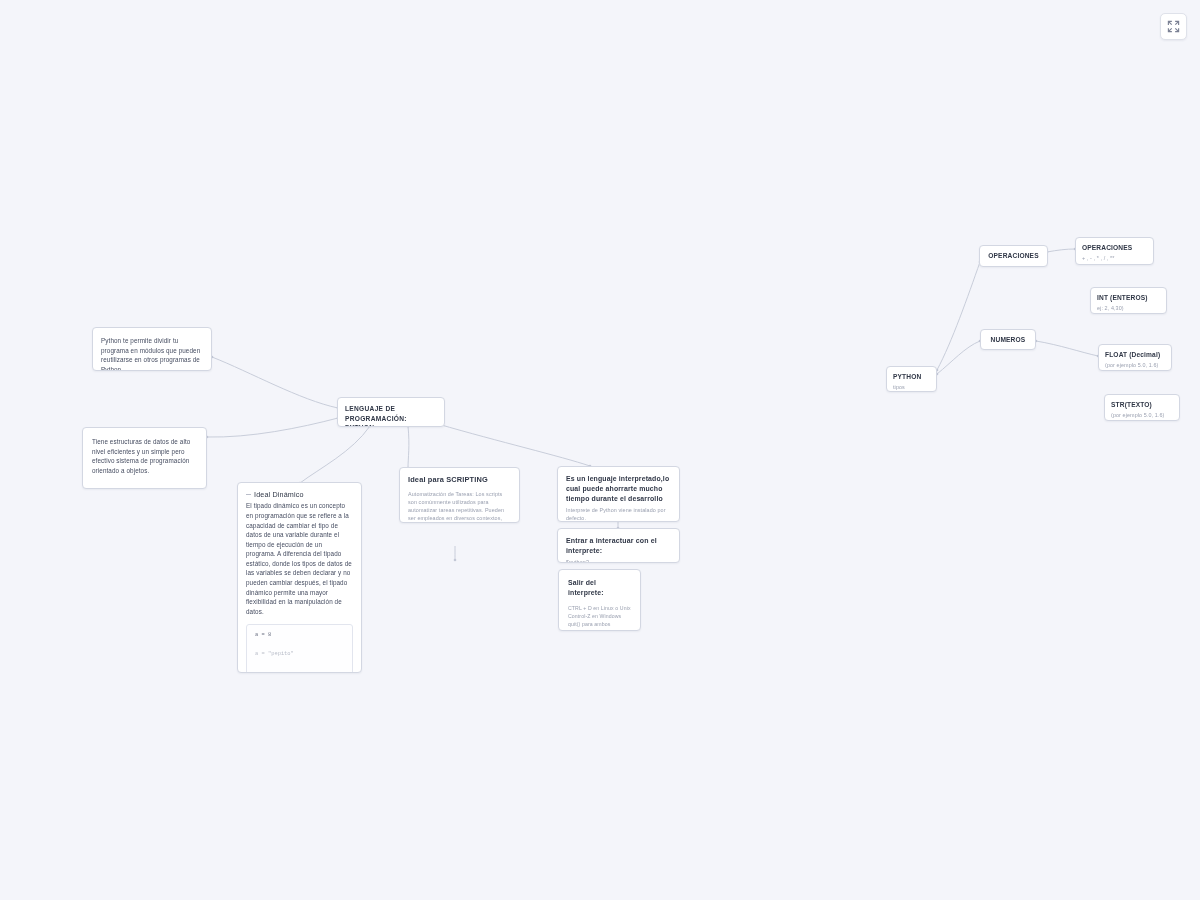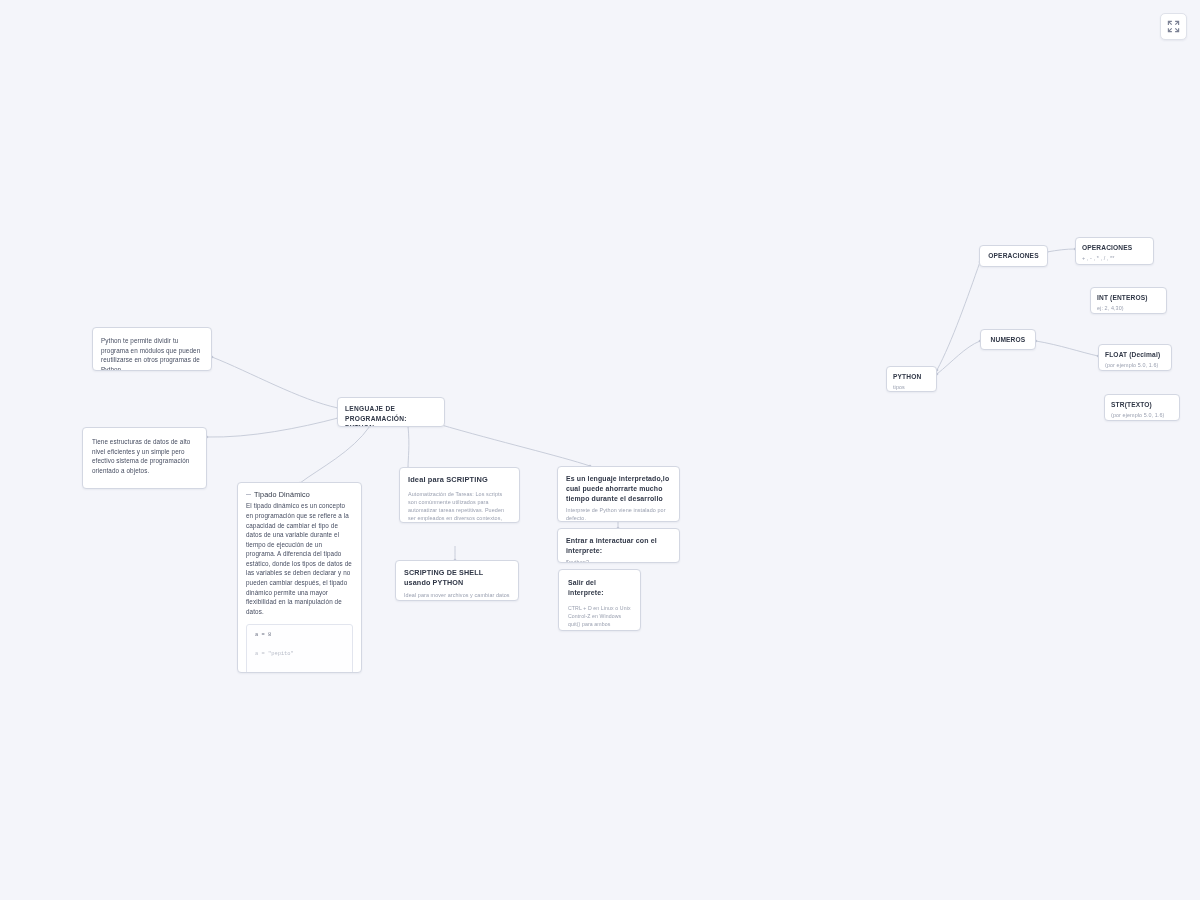--- a/index.html
+++ b/index.html
@@ -178,38 +178,34 @@
   <div class="node" style="left:92px; top:327px; width:120px; height:44px; padding:7px 8px;">
     <div class="n-body">Python te permite dividir tu programa en módulos que pueden reutilizarse en otros programas de Python.</div>
   </div>
 
   <div class="node" style="left:82px; top:427px; width:125px; height:62px; padding:8px 9px;">
     <div class="n-body">Tiene estructuras de datos de alto nivel eficientes y un simple pero efectivo sistema de programación orientado a objetos.</div>
   </div>
 
   <div class="node" style="left:237px; top:482px; width:125px; height:191px; padding:7px 8px;">
     <div class="n-title plain">
-      <span class="collapse-dash"></span><span>Tipado Dinámico</span>
+      <span class="collapse-dash"></span><span>Ideal Dinámico</span>
     </div>
     <div class="n-body">El tipado dinámico es un concepto en programación que se refiere a la capacidad de cambiar el tipo de datos de una variable durante el tiempo de ejecución de un programa. A diferencia del tipado estático, donde los tipos de datos de las variables se deben declarar y no pueden cambiar después, el tipado dinámico permite una mayor flexibilidad en la manipulación de datos.</div>
     <div class="codebox">
       <div class="code-line">a = 8</div>
       <div class="code-line dim">a = "pepito"</div>
     </div>
   </div>
 
   <div class="node" style="left:399px; top:467px; width:121px; height:56px; padding:7px 8px;">
     <div class="n-title" style="font-size:7.4px;">Ideal para SCRIPTING</div>
     <div class="n-sub" style="margin-top:4px;">Automatización de Tareas: Los scripts son comúnmente utilizados para automatizar tareas repetitivas. Pueden ser empleados en diversos contextos, como administración del sistema, procesamiento de datos y desarrollo web.</div>
   </div>
 
-  <div class="node" style="left:395px; top:560px; width:124px; height:41px; padding:7px 8px;">
-    <div class="n-title" style="font-size:7.2px;">SCRIPTING DE SHELL usando PYTHON</div>
-    <div class="n-sub">Ideal para mover archivos y cambiar datos de texto</div>
-  </div>
 
   <div class="node" style="left:557px; top:466px; width:123px; height:56px; padding:7px 8px;">
     <div class="n-title" style="font-size:6.9px;">Es un lenguaje interpretado,lo cual puede ahorrarte mucho tiempo durante el desarrollo</div>
     <div class="n-sub">Interprete de Python viene instalado por defecto.</div>
   </div>
 
   <div class="node" style="left:557px; top:528px; width:123px; height:35px; padding:7px 8px;">
     <div class="n-title" style="font-size:7px;">Entrar a interactuar con el interprete:</div>
     <div class="n-sub">$python3</div>
   </div>

